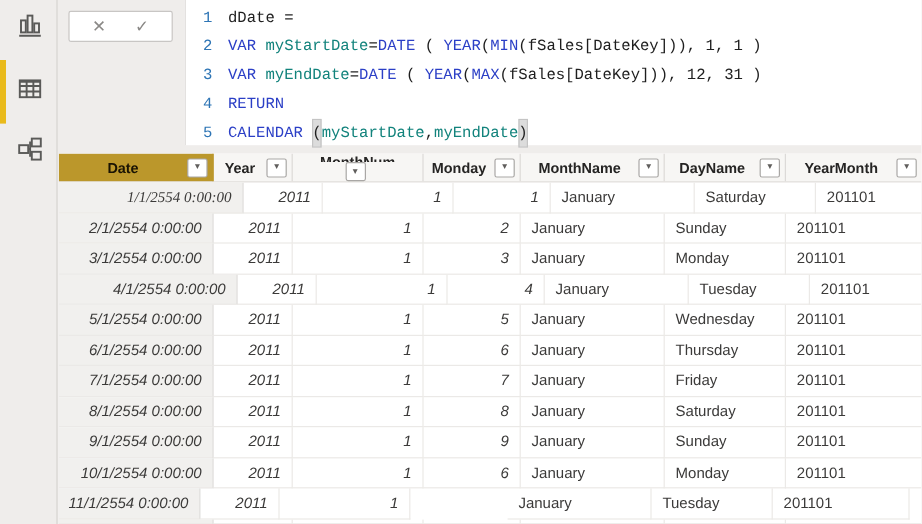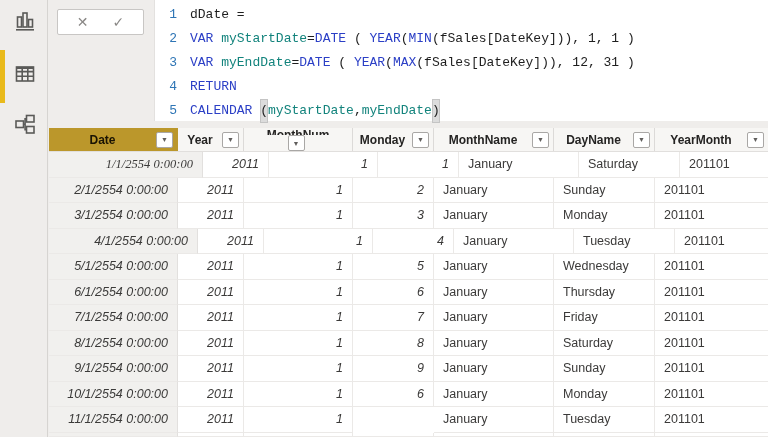--- a/index.html
+++ b/index.html
@@ -265,21 +265,21 @@
         <div class="row">
           <div class="cell num selcol" style="width: 129px;">10/1/2554 0:00:00</div>
           <div class="cell num" style="width: 66px;">2011</div>
           <div class="cell num" style="width: 109px;">1</div>
           <div class="cell num" style="width: 81px;">6</div>
           <div class="cell" style="width: 120px;">January</div>
           <div class="cell" style="width: 101px;">Monday</div>
           <div class="cell" style="width: 114px;">201101</div>
         </div>
         <div class="row">
-          <div class="cell num selcol" style="width: 129px; text-align: center;">11/1/2554 0:00:00</div>
+          <div class="cell num selcol" style="width: 118px; text-align: center;">11/1/2554 0:00:00</div>
           <div class="cell num" style="width: 66px;">2011</div>
           <div class="cell num" style="width: 109px;">1</div>
           <div class="cell num" style="width: 81px; margin-top: 35px;">11</div>
           <div class="cell" style="width: 120px;">January</div>
           <div class="cell" style="width: 101px;">Tuesday</div>
           <div class="cell" style="width: 114px;">201101</div>
         </div>
         <div class="row partial">
           <div class="cell num selcol" style="width: 129px;"></div>
           <div class="cell num" style="width: 66px;"></div>

